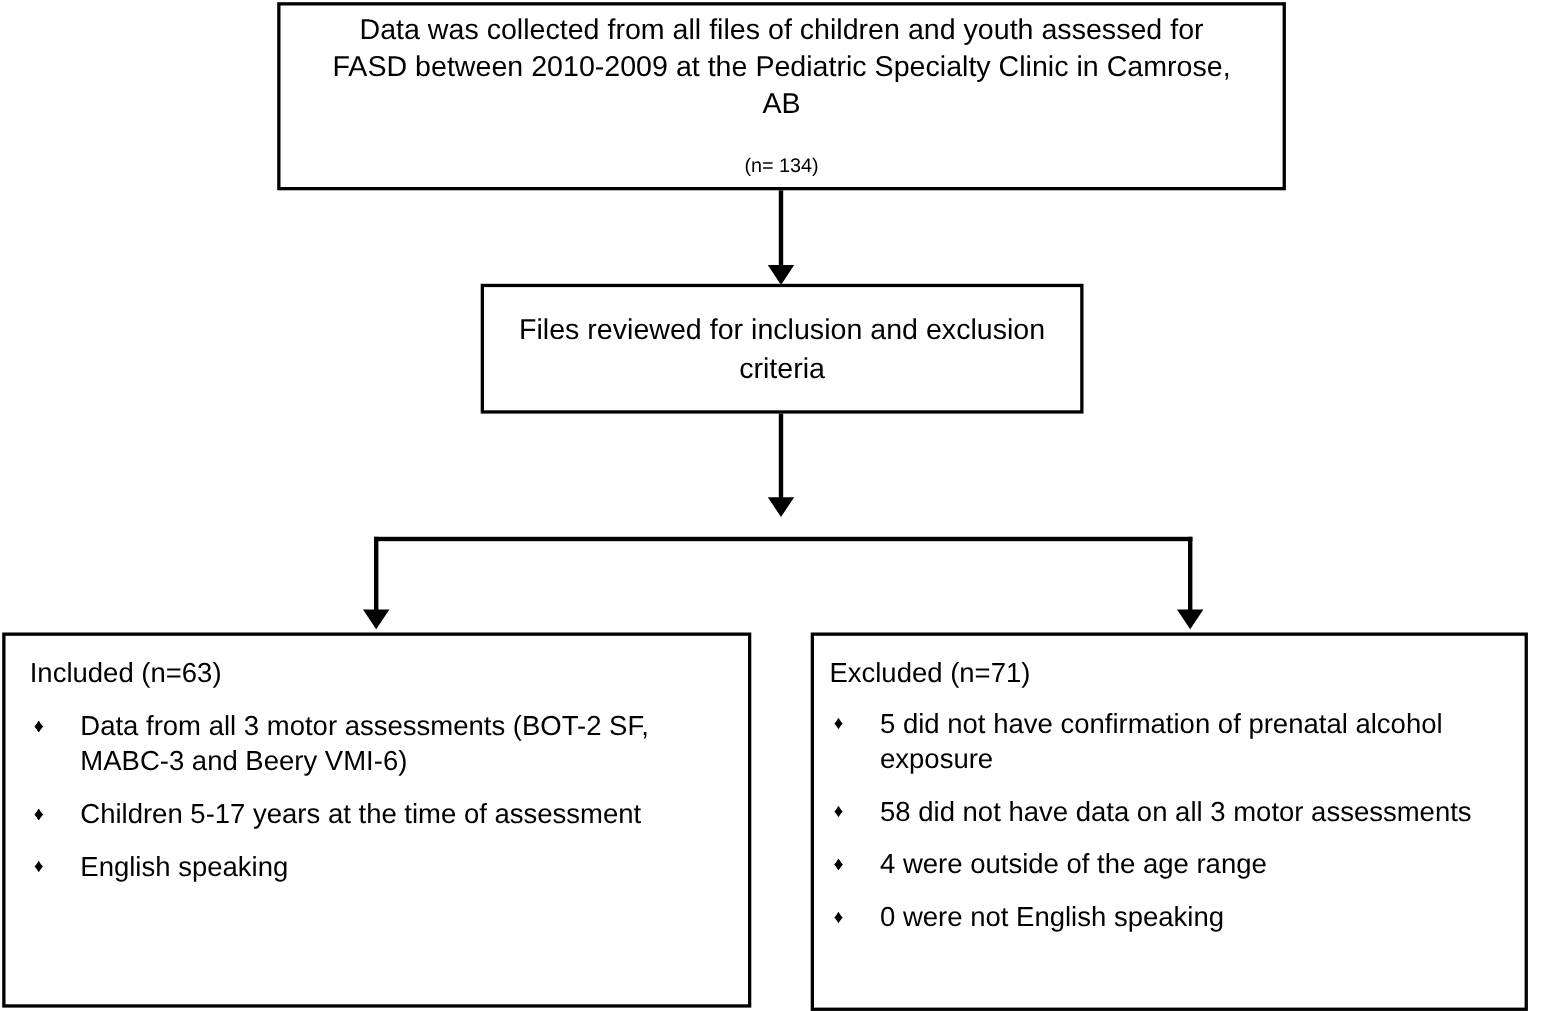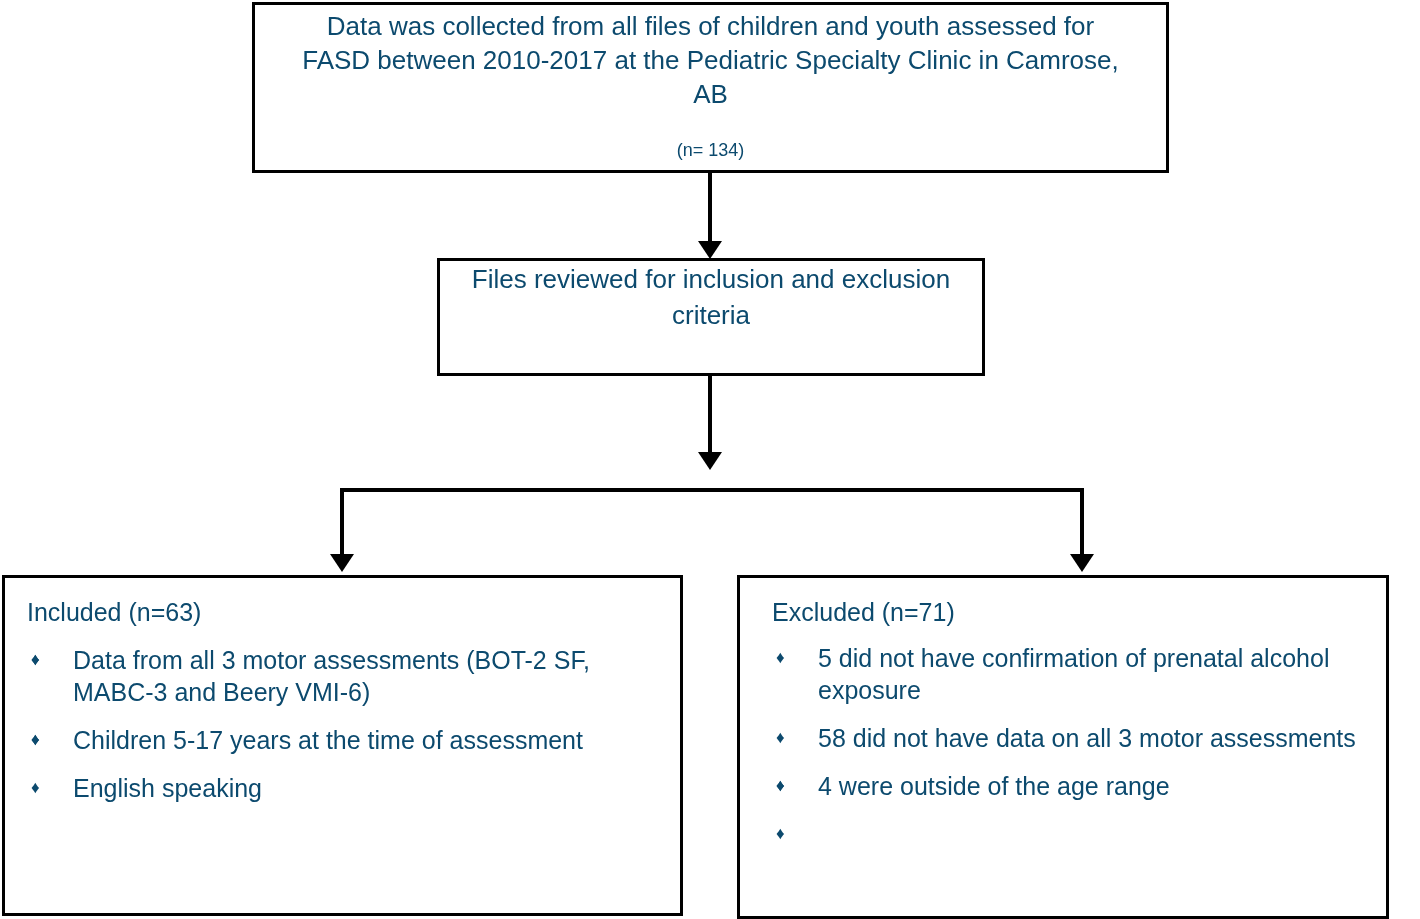--- a/index.html
+++ b/index.html
@@ -6,21 +6,21 @@
     margin: 0;
     padding: 0;
     background: #ffffff;
   }
   #flowchart {
     position: relative;
     width: 1420px;
     height: 919px;
     background: #ffffff;
     font-family: "Liberation Sans", sans-serif;
-    color: #0c4a6e;
+    color: #000000;
     overflow: hidden;
   }
 
   .box {
     position: absolute;
     box-sizing: border-box;
     border: 3px solid #000000;
     background: #ffffff;
   }
 
@@ -46,21 +46,21 @@
     margin-top: 22px;
   }
 
   
   #box-review {
     left: 437px;
     top: 258px;
     width: 548px;
     height: 118px;
     display: flex;
-    align-items: flex-start;
+    align-items: center;
     justify-content: center;
     text-align: center;
     padding: 0 24px;
   }
   #box-review .line {
     font-size: 26px;
     line-height: 36px;
   }
 
   
@@ -69,21 +69,21 @@
     top: 575px;
     width: 681px;
     height: 341px;
     padding: 18px 16px 0 22px;
   }
   #box-excluded {
     left: 737px;
     top: 575px;
     width: 652px;
     height: 344px;
-    padding: 18px 14px 0 32px;
+    padding: 18px 14px 0 14px;
   }
   .result-title {
     font-size: 25px;
     line-height: 32px;
     margin-bottom: 14px;
   }
   .bullet-list {
     margin: 0;
     padding: 0;
     list-style: none;
@@ -135,21 +135,21 @@
   #conn-v-right { left: 1080px; top: 488px; height: 68px; }
   #arrow-right  { left: 1070px; top: 554px; }
 </style>
 </head>
 <body>
 
 <div id="flowchart">
 
   <div class="box" id="box-source">
     <div class="line">Data was collected from all files of children and youth assessed for</div>
-    <div class="line">FASD between 2010-2017 at the Pediatric Specialty Clinic in Camrose,</div>
+    <div class="line">FASD between 2010-2009 at the Pediatric Specialty Clinic in Camrose,</div>
     <div class="line">AB</div>
     <div class="count">(n= 134)</div>
   </div>
 
   <div class="conn vline" id="conn-v1"></div>
   <div class="arrowhead" id="arrow-1"></div>
 
   <div class="box" id="box-review">
     <div>
       <div class="line">Files reviewed for inclusion and exclusion</div>
@@ -203,17 +203,18 @@
       </li>
       <li class="bullet-item">
         <span class="bullet-glyph">♦</span>
       </li>
       <li class="bullet-item">
         <span class="bullet-glyph">♦</span>
         <span>4 were outside of the age range</span>
       </li>
       <li class="bullet-item">
         <span class="bullet-glyph">♦</span>
+        <span>0 were not English speaking</span>
       </li>
     </ul>
   </div>
 
 </div>
 
 </body></html>

